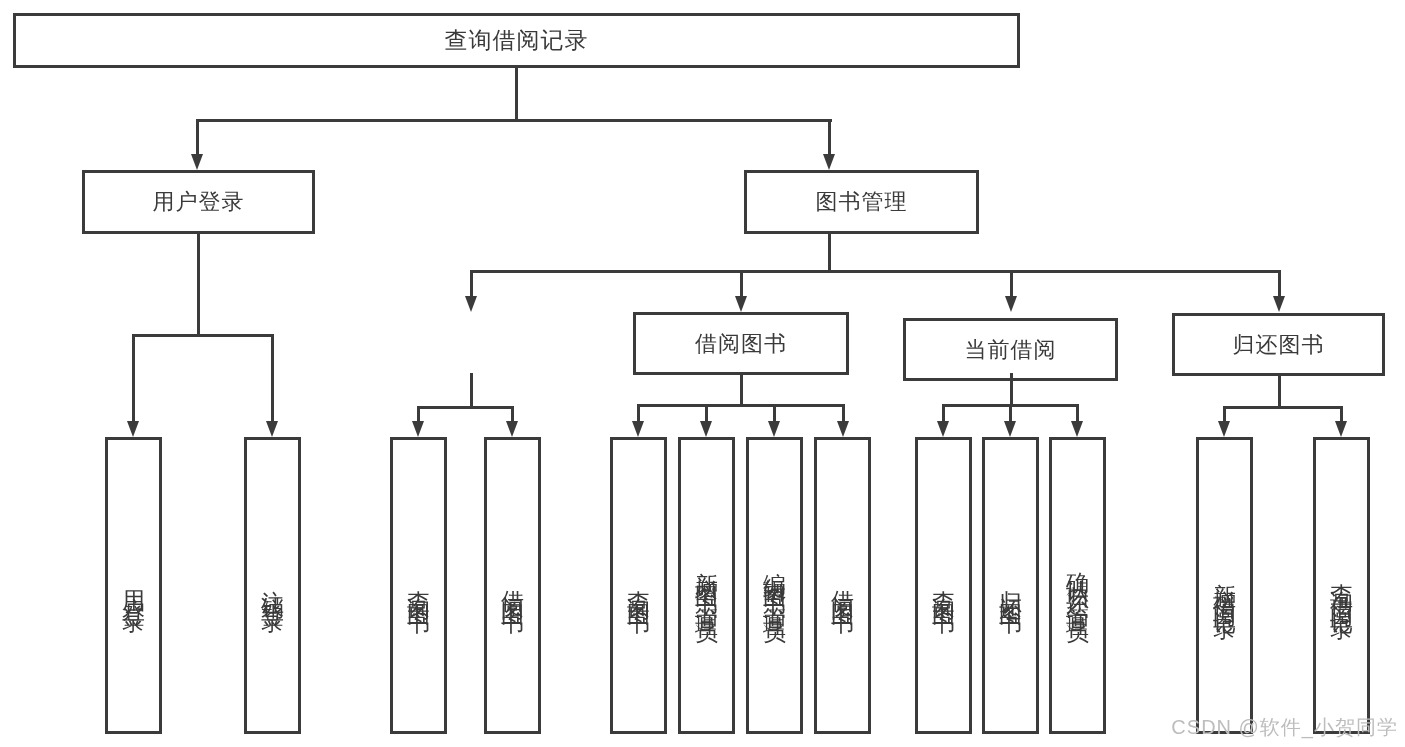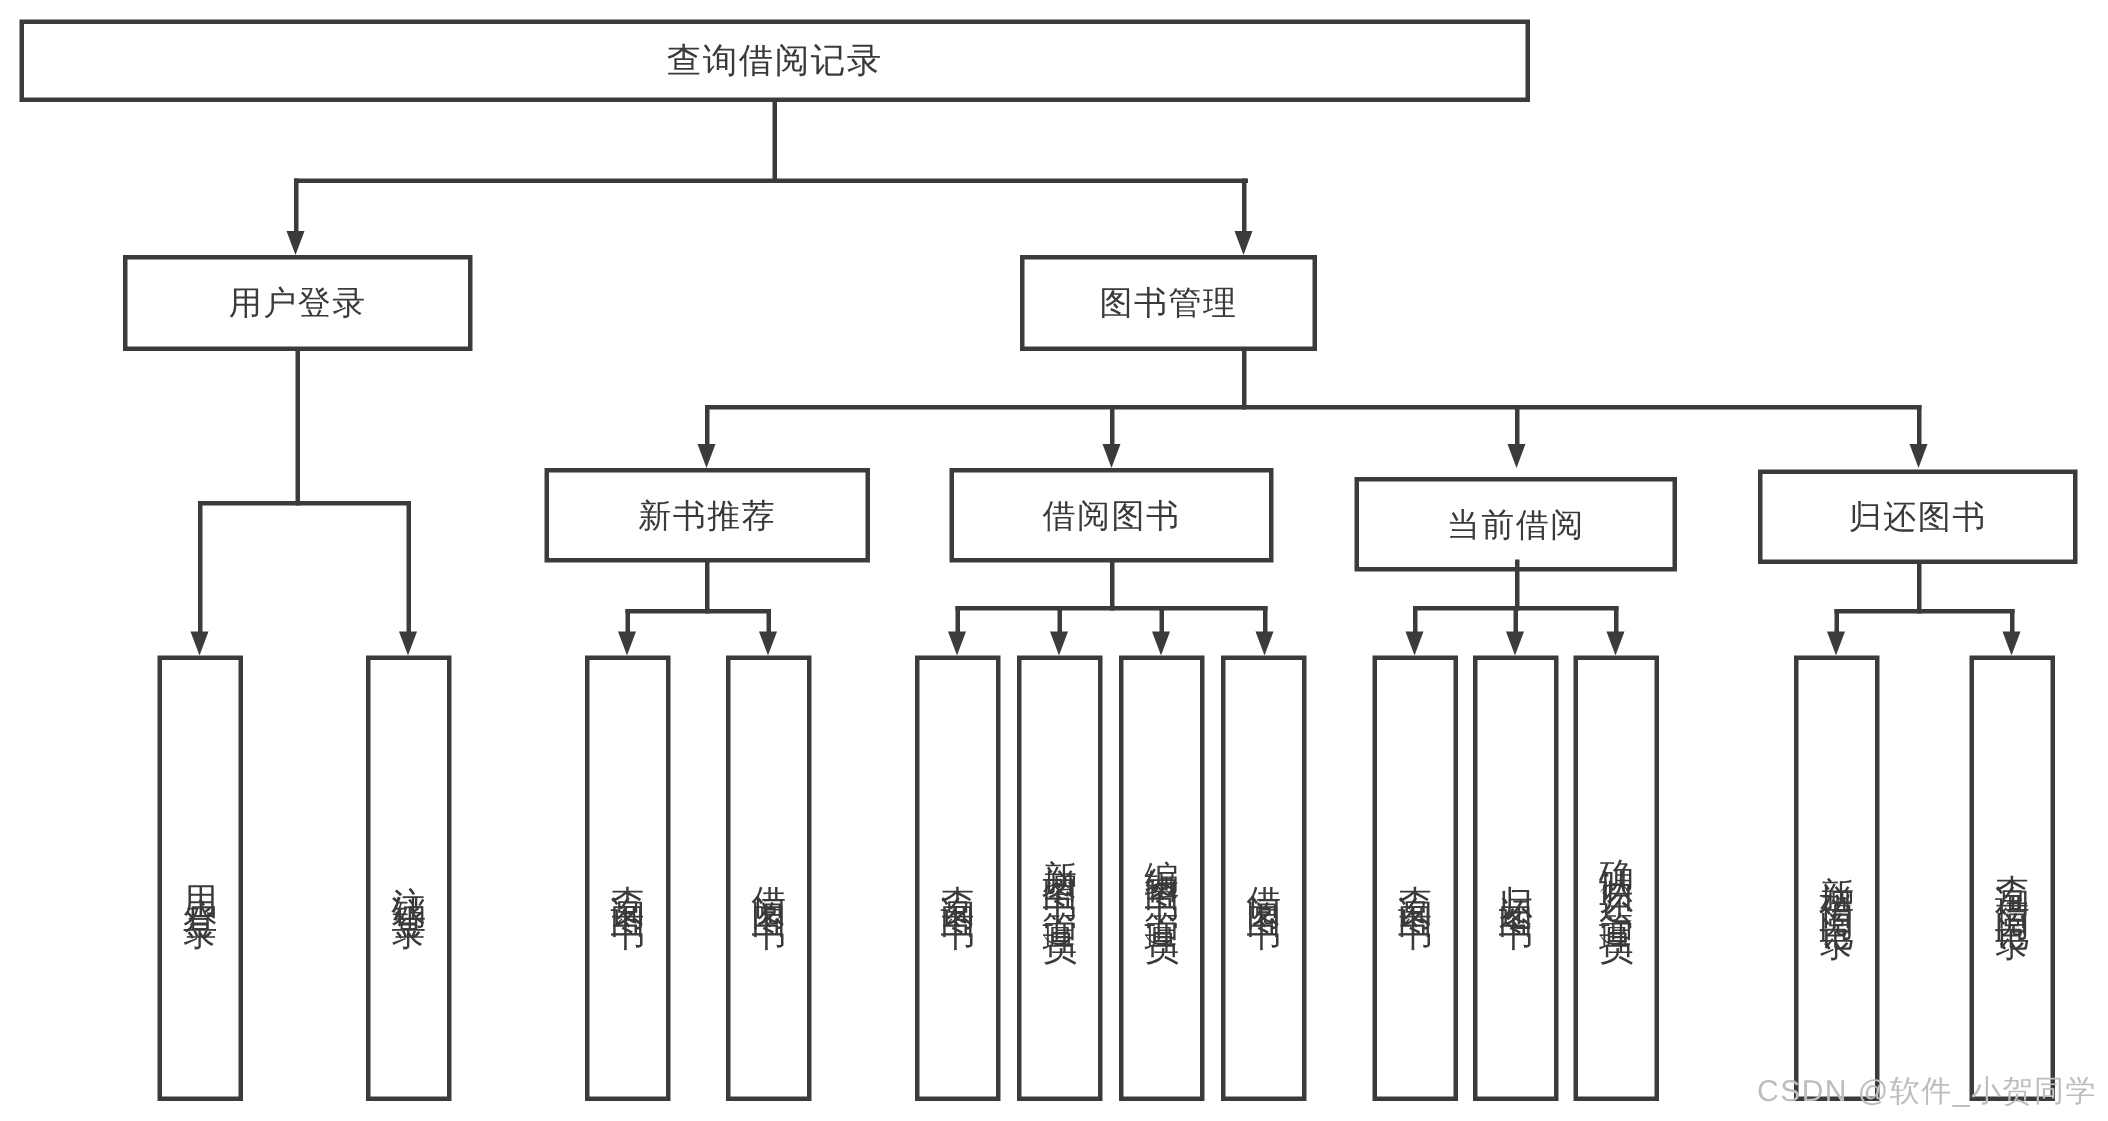--- a/index.html
+++ b/index.html
@@ -83,21 +83,21 @@
   <div class="vl" style="left:515px; top:66px; height:55px;"></div>
   <div class="hl" style="left:196px; top:119px; width:636px;"></div>
   <div class="vl" style="left:196px; top:119px; height:38px;"></div>
   <div class="ah" style="left:191px; top:154px;"></div>
   <div class="vl" style="left:828px; top:119px; height:38px;"></div>
   <div class="ah" style="left:823px; top:154px;"></div>
 
   <div class="nbox" style="left:82px; top:170px; width:233px; height:64px;">
     <span>用户登录</span>
   </div>
-  <div class="nbox" style="left:680px; top:170px; width:198px; height:64px;">
+  <div class="nbox" style="left:744px; top:170px; width:235px; height:64px;">
     <span>图书管理</span>
   </div>
 
   <div class="vl" style="left:197px; top:232px; height:105px;"></div>
   <div class="hl" style="left:132px; top:334px; width:142px;"></div>
   <div class="vl" style="left:132px; top:334px; height:88px;"></div>
   <div class="ah" style="left:127px; top:421px;"></div>
   <div class="vl" style="left:271px; top:334px; height:88px;"></div>
   <div class="ah" style="left:266px; top:421px;"></div>
 
@@ -105,23 +105,20 @@
   <div class="hl" style="left:470px; top:270px; width:811px;"></div>
   <div class="vl" style="left:470px; top:270px; height:28px;"></div>
   <div class="ah" style="left:465px; top:296px;"></div>
   <div class="vl" style="left:740px; top:270px; height:28px;"></div>
   <div class="ah" style="left:735px; top:296px;"></div>
   <div class="vl" style="left:1010px; top:270px; height:28px;"></div>
   <div class="ah" style="left:1005px; top:296px;"></div>
   <div class="vl" style="left:1278px; top:270px; height:28px;"></div>
   <div class="ah" style="left:1273px; top:296px;"></div>
 
-  <div class="nbox" style="left:363px; top:312px; width:217px; height:63px;">
-    <span>新书推荐</span>
-  </div>
   <div class="nbox" style="left:633px; top:312px; width:216px; height:63px;">
     <span>借阅图书</span>
   </div>
   <div class="nbox" style="left:903px; top:318px; width:215px; height:63px;">
     <span>当前借阅</span>
   </div>
   <div class="nbox" style="left:1172px; top:313px; width:213px; height:63px;">
     <span>归还图书</span>
   </div>
 

